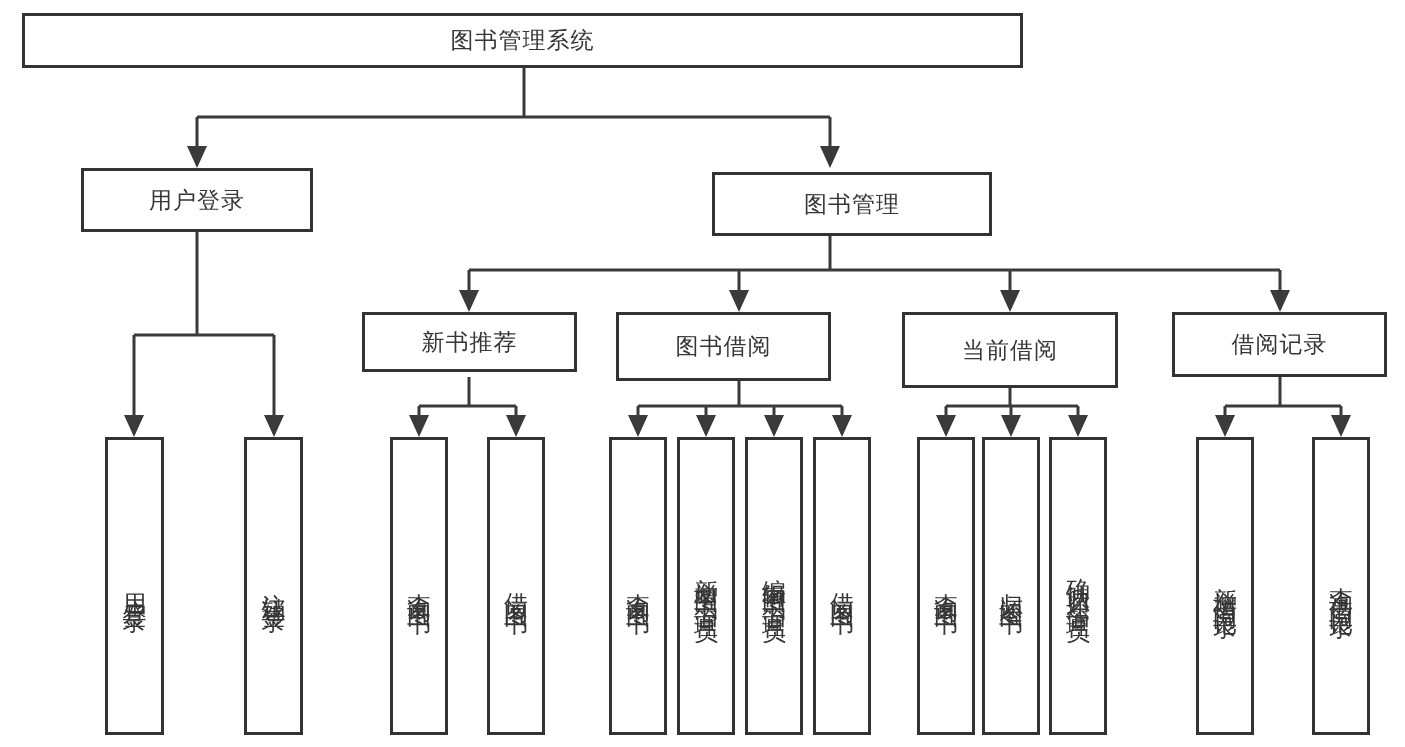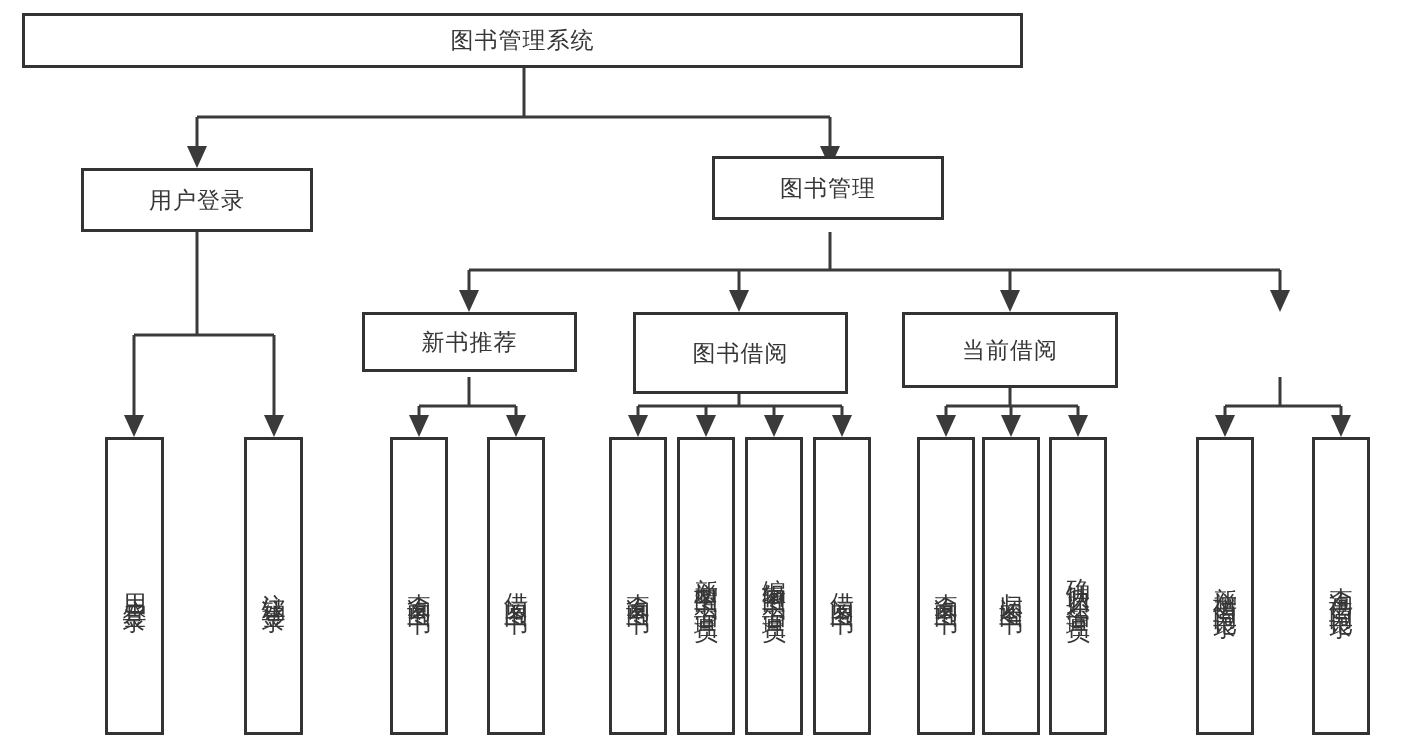--- a/index.html
+++ b/index.html
@@ -91,32 +91,35 @@
       M1215 415 l20 0 l-10 22 z M1331 415 l20 0 l-10 22 z"></path>
   </svg>
 
   <div class="box hbox" style="left:22px;top:13px;width:1001px;height:55px">
     <span>图书管理系统</span>
   </div>
 
   <div class="box hbox" style="left:81px;top:168px;width:232px;height:64px">
     <span>用户登录</span>
   </div>
-  <div class="box hbox" style="left:712px;top:156px;width:232px;height:64px">
+  <div class="box hbox" style="left:712px;top:172px;width:280px;height:64px">
     <span>图书管理</span>
   </div>
 
   <div class="box hbox" style="left:362px;top:312px;width:215px;height:60px">
     <span>新书推荐</span>
   </div>
-  <div class="box hbox" style="left:633px;top:312px;width:215px;height:82px">
+  <div class="box hbox" style="left:616px;top:312px;width:215px;height:69px">
     <span>图书借阅</span>
   </div>
   <div class="box hbox" style="left:902px;top:312px;width:216px;height:76px">
     <span>当前借阅</span>
+  </div>
+  <div class="box hbox" style="left:1172px;top:312px;width:215px;height:65px">
+    <span>借阅记录</span>
   </div>
 
   <div class="box vbox" style="left:105px;top:437px;width:59px;height:298px">
     <span class="vtext">用户登录</span>
   </div>
   <div class="box vbox" style="left:244px;top:437px;width:59px;height:298px">
     <span class="vtext">注销登录</span>
   </div>
 
   <div class="box vbox" style="left:390px;top:437px;width:58px;height:298px">

